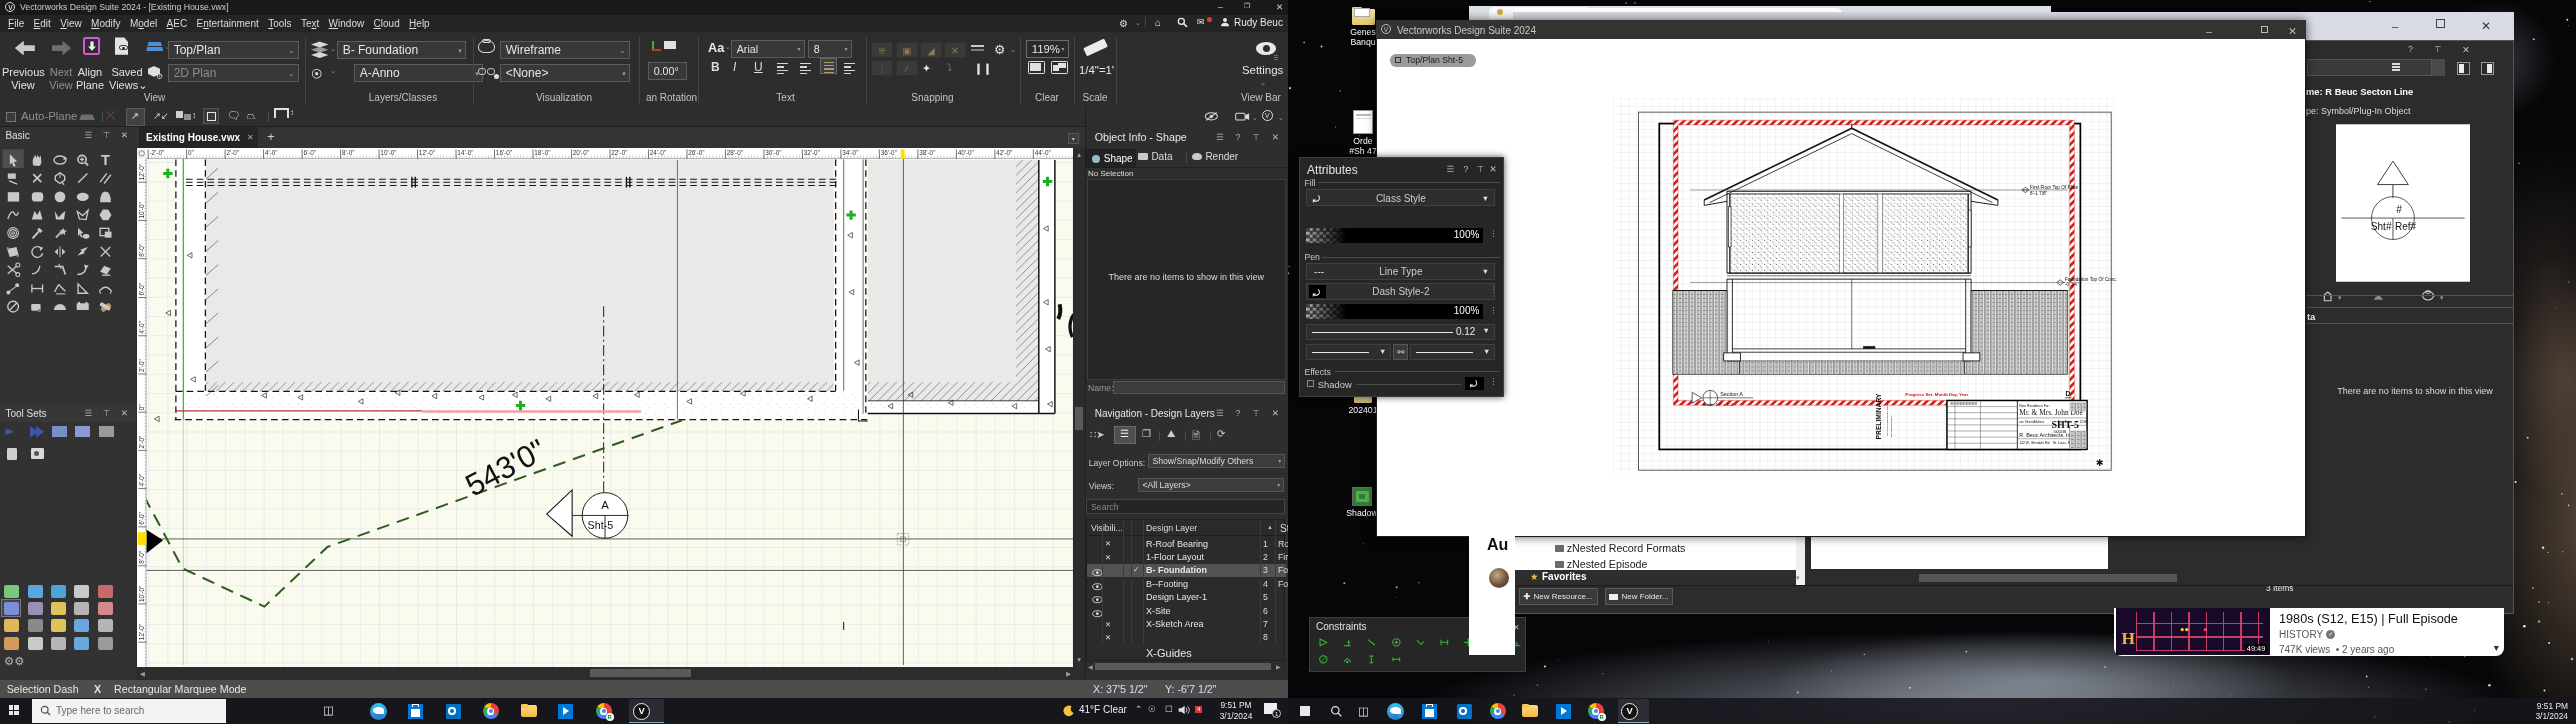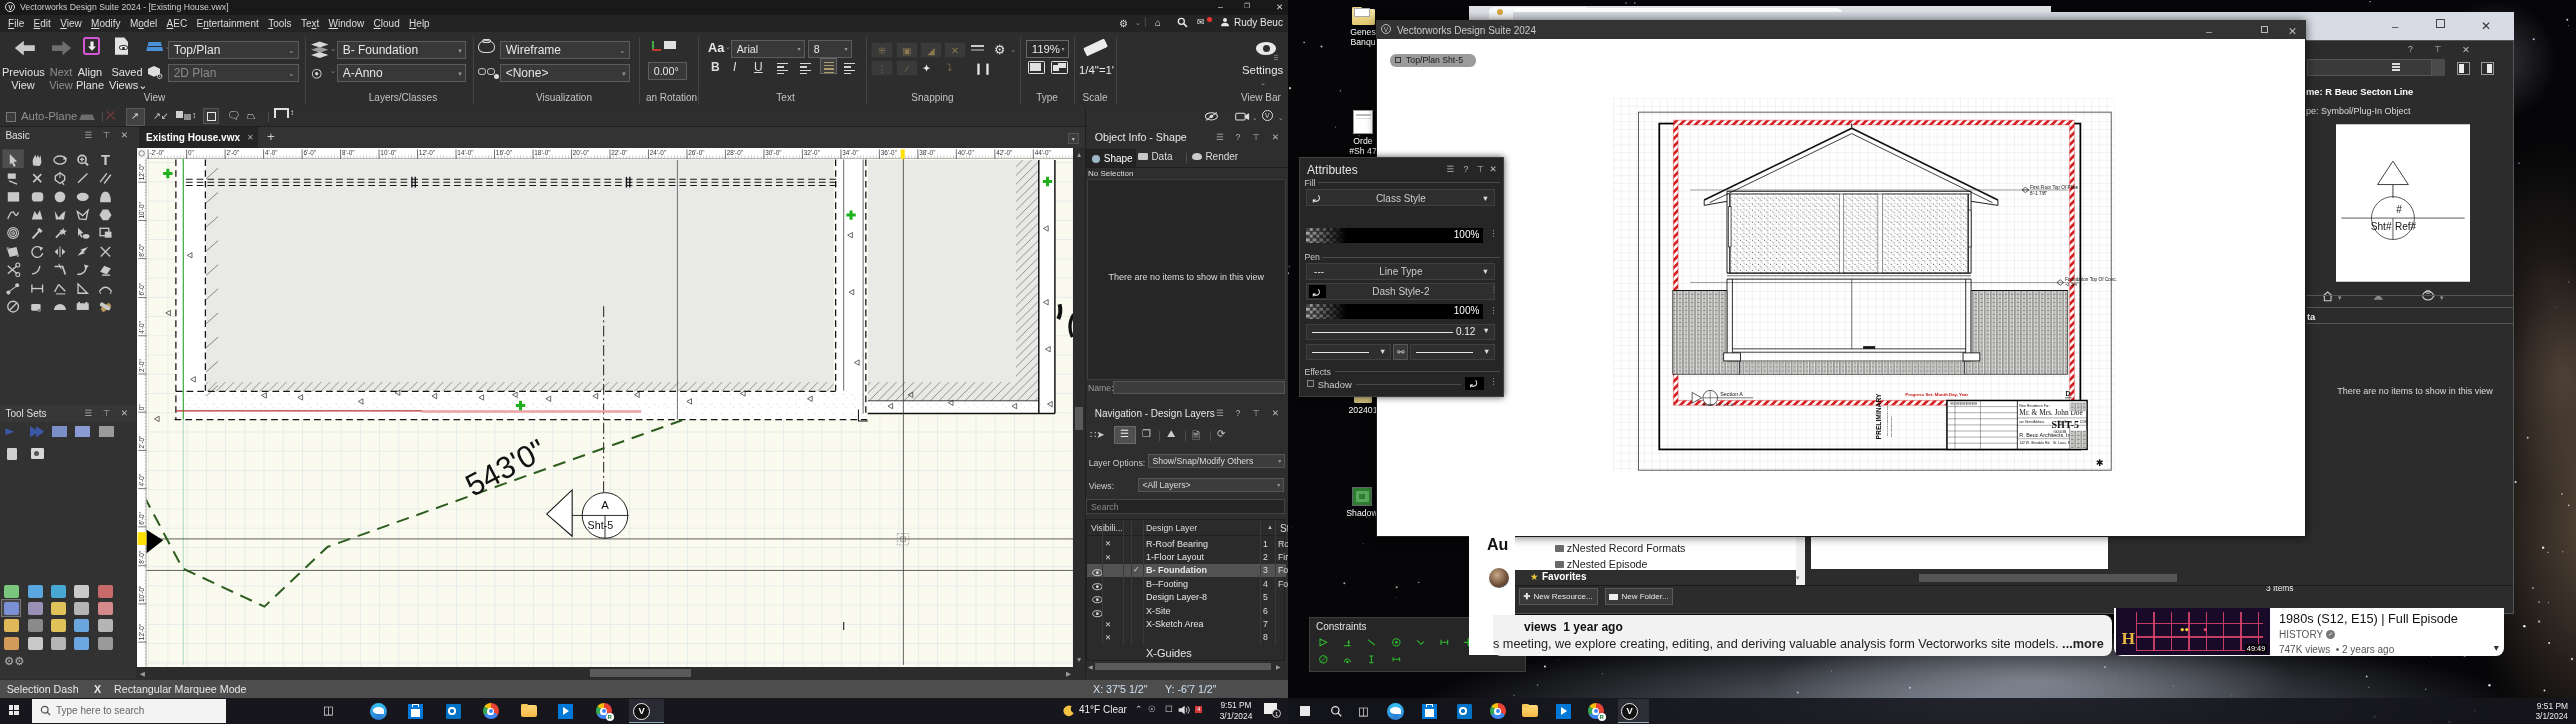--- a/index.html
+++ b/index.html
@@ -88,21 +88,21 @@
         <div class="rfield dis" style="left:168px;top:32px;width:131px">2D Plan<span class="dd">⌄</span></div>
         <div class="rlabel" style="left:121px;width:67px">View</div>
         <div class="rsep" style="left:305px"></div>
         <div class="abs" style="left:311px;top:9.4px;width:17.4px;height:6px;background:#d8d8d8;clip-path:polygon(50% 0,100% 50%,50% 100%,0 50%)"></div>
         <div class="abs" style="left:311px;top:14.8px;width:17.4px;height:6px;background:#9a9a9a;clip-path:polygon(50% 0,100% 50%,50% 100%,0 50%)"></div>
         <div class="abs" style="left:311px;top:20px;width:17.4px;height:6px;background:#d8d8d8;clip-path:polygon(50% 0,100% 50%,50% 100%,0 50%)"></div>
         <div class="abs" style="left:330px;top:12px;color:#999;font-size:7.4px">⌄</div>
         <div class="abs" style="left:311px;top:36px;color:#d8d8d8;font-size:11.4px">⦿</div>
         <div class="abs" style="left:330px;top:34px;color:#999;font-size:7.4px">⌄</div>
         <div class="rfield" style="left:337px;top:9.4px;width:129px">B- Foundation<span class="dd" style="font-size:6.7px">▾</span></div>
-        <div class="rfield" style="left:337px;top:32px;width:129px">A-Anno<span class="dd" style="font-size:6.7px">▾</span></div>
+        <div class="rfield" style="left:354px;top:32px;width:129px">A-Anno<span class="dd" style="font-size:6.7px">▾</span></div>
         <div class="rlabel" style="left:356px;width:94px">Layers/Classes</div>
         <div class="rsep" style="left:473px"></div>
         <div class="abs" style="left:478px;top:8px;width:17.4px;height:13.4px;border:1.3px solid #d8d8d8;border-radius:50% 50% 40% 40%"></div>
         <div class="abs" style="left:482px;top:6.7px;width:9.4px;height:4px;border:1.3px solid #d8d8d8;border-radius:2px"></div>
         <div class="abs" style="left:478px;top:36px;width:8px;height:6.7px;border:1.3px solid #bbb;border-radius:50%"></div>
         <div class="abs" style="left:487px;top:36px;width:8px;height:6.7px;border:1.3px solid #bbb;border-radius:50%"></div>
         <div class="abs" style="left:494px;top:42px;width:5.4px;height:5.4px;background:#ddd;border-radius:50%"></div>
         <div class="rfield" style="left:500px;top:9.4px;width:130px">Wireframe<span class="dd">⌄</span></div>
         <div class="rfield" style="left:500px;top:32px;width:130px">&lt;None&gt;<span class="dd" style="font-size:6.7px">▾</span></div>
         <div class="rlabel" style="left:517px;width:94px">Visualization</div>
@@ -162,21 +162,21 @@
         <div class="rlabel" style="left:892px;width:81px">Snapping</div>
         <div class="rsep" style="left:1020px"></div>
         <div class="rfield" style="left:1026px;top:8px;width:43px;font-size:11.4px;background:#2a2a2a;border-color:#6a6a6a">119%<span class="dd" style="font-size:6px">▾</span></div>
         <div class="abs" style="left:1028px;top:29px;width:17.4px;height:13.4px;border:1.3px solid #e0e0e0;border-radius:1.3px">
           <div style="position:absolute;left:1.3px;top:1.3px;width:10.7px;height:7.4px;background:#e0e0e0"></div>
         </div>
         <div class="abs" style="left:1051px;top:29px;width:17.4px;height:13.4px;border:1.3px solid #e0e0e0;border-radius:1.3px">
           <div style="position:absolute;left:0.7px;top:2.7px;width:6.7px;height:6px;background:#e0e0e0"></div>
           <div style="position:absolute;left:6px;top:0.7px;width:8px;height:5.4px;background:#e0e0e0"></div>
         </div>
-        <div class="rlabel" style="left:1020px;width:54px">Type</div>
+        <div class="rlabel" style="left:1020px;width:54px">Clear</div>
         <div class="rsep" style="left:1074px"></div>
         <div class="abs" style="left:1084px;top:10.7px;width:23px;height:8.7px;background:#ececec;border-radius:1.3px;transform:rotate(-25deg)"></div>
         <div class="abs" style="left:1079px;top:32px;color:#e8e8e8;font-size:11.4px">1/4"=1'</div>
         <div class="rlabel" style="left:1068px;width:54px">Scale</div>
         <div class="rsep" style="left:1116px"></div>
         <div class="abs" style="left:1256px;top:10px;width:20px;height:12.7px;background:#e8e8e8;border-radius:50%"></div>
         <div class="abs" style="left:1263px;top:12.7px;width:7.4px;height:7.4px;background:#2d2d2d;border-radius:50%"></div>
         <div class="abs" style="left:1274px;top:19.5px;color:#ddd;font-size:7.4px">⁝⁝</div>
         <div class="abs" style="left:1242px;top:32px;color:#e8e8e8;font-size:11.4px">Settings</div>
         <div class="abs" style="left:1260px;top:46px;color:#aaa;font-size:7.4px">⌄</div>
@@ -712,21 +712,21 @@
               </svg></span>
             <span class="abs" style="left:59px;top:1.3px;color:#e8e8e8;font-size:9px;">B--Footing</span>
             <span class="abs" style="left:176px;top:1.3px;color:#ddd;font-size:8.7px">4</span>
             <span class="abs" style="left:191px;top:1.3px;color:#ddd;font-size:8.7px">Fo</span>
           </div>
           <div class="abs" style="left:0;top:71px;width:199px;height:13.4px;">
             <span class="abs" style="left:4.7px;top:2.7px"><svg width="10.7" height="7.4" viewBox="0 0 16 11">
                 <ellipse cx="8" cy="5.5" rx="7" ry="4.5" fill="none" stroke="#ddd" stroke-width="1.3"></ellipse>
                 <circle cx="8" cy="5.5" r="2" fill="#ddd"></circle>
               </svg></span>
-            <span class="abs" style="left:59px;top:1.3px;color:#e8e8e8;font-size:9px;">Design Layer-8</span>
+            <span class="abs" style="left:59px;top:1.3px;color:#e8e8e8;font-size:9px;">Design Layer-1</span>
             <span class="abs" style="left:176px;top:1.3px;color:#ddd;font-size:8.7px">5</span>
             <span class="abs" style="left:191px;top:1.3px;color:#ddd;font-size:8.7px"></span>
           </div>
           <div class="abs" style="left:0;top:85px;width:199px;height:13.4px;">
             <span class="abs" style="left:4.7px;top:2.7px"><svg width="10.7" height="7.4" viewBox="0 0 16 11">
                 <ellipse cx="8" cy="5.5" rx="7" ry="4.5" fill="none" stroke="#ddd" stroke-width="1.3"></ellipse>
                 <circle cx="8" cy="5.5" r="2" fill="#ddd"></circle>
               </svg></span>
             <span class="abs" style="left:59px;top:1.3px;color:#e8e8e8;font-size:9px;">X-Site</span>
             <span class="abs" style="left:176px;top:1.3px;color:#ddd;font-size:8.7px">6</span>
@@ -1435,24 +1435,20 @@
         <svg class="abs" style="left:56px;top:36px" width="10.7" height="10.7" viewBox="0 0 16 16">
           <path d="M8,3 V13 M5,3 H11 M5,13 H11" stroke="#2fc12f" stroke-width="1.5"></path>
         </svg>
         <svg class="abs" style="left:81px;top:36px" width="10.7" height="10.7" viewBox="0 0 16 16">
           <path d="M3,5 V11 M13,5 V11 M3,8 H13" stroke="#2fc12f" stroke-width="1.5"></path>
         </svg>
       </div>
       <div class="abs" style="left:181px;top:533px;width:46px;height:122px;background:#fff"></div>
       <div class="abs" style="left:199px;top:536px;color:#111;font-size:16px;font-weight:bold">Au</div>
       <div class="abs" style="left:201px;top:568px;width:20px;height:20px;border-radius:50%;background:radial-gradient(circle at 40% 35%,#c9a98a,#6a4a33 60%,#3a5a7a)"></div>
-      <div class="abs" style="left:205px;top:615px;width:619px;height:41px;background:#f2f2f2;border-radius:0 8px 8px 8px">
-<span class="abs" style="left:31px;top:4.7px;color:#0f0f0f;font-size:12px;font-weight:bold">views&nbsp; 1 year ago</span>
-<span class="abs" style="left:0px;top:22px;color:#222;font-size:12.7px">s meeting, we explore creating, editing, and deriving valuable analysis form Vectorworks site models. <b>...more</b></span>
-</div>
       <div class="abs" style="left:826px;top:608px;width:390px;height:48px;background:#fff;border-radius:0 0 8px 8px"></div>
       <div class="abs" style="left:828px;top:608px;width:154px;height:47px;background:#1a0a2a;overflow:hidden">
 <span class="abs" style="left:5.4px;top:20px;color:#e8b540;font-size:17.4px;font-weight:bold;font-family:&quot;Liberation Serif&quot;,serif">H</span>
 <span class="abs" style="left:20px;top:4px;width:127px;height:39px;background:
 repeating-linear-gradient(90deg,rgba(225,70,110,0.85) 0 1.3px,rgba(20,5,35,0) 1.3px 17.4px),
 repeating-linear-gradient(0deg,rgba(225,70,110,0.85) 0 1.3px,rgba(20,5,35,0) 1.3px 13.4px)"></span>
 <span class="abs" style="left:64px;top:17px;color:#ffd23a;font-size:7.4px">●●</span>
 <span class="abs" style="left:87px;top:17px;color:#e84a6a;font-size:7.4px">●</span>
 <span class="abs" style="right:2.7px;bottom:2px;background:rgba(0,0,0,0.8);color:#fff;font-size:7.4px;padding:0 2px">49:49</span>
 </div>

